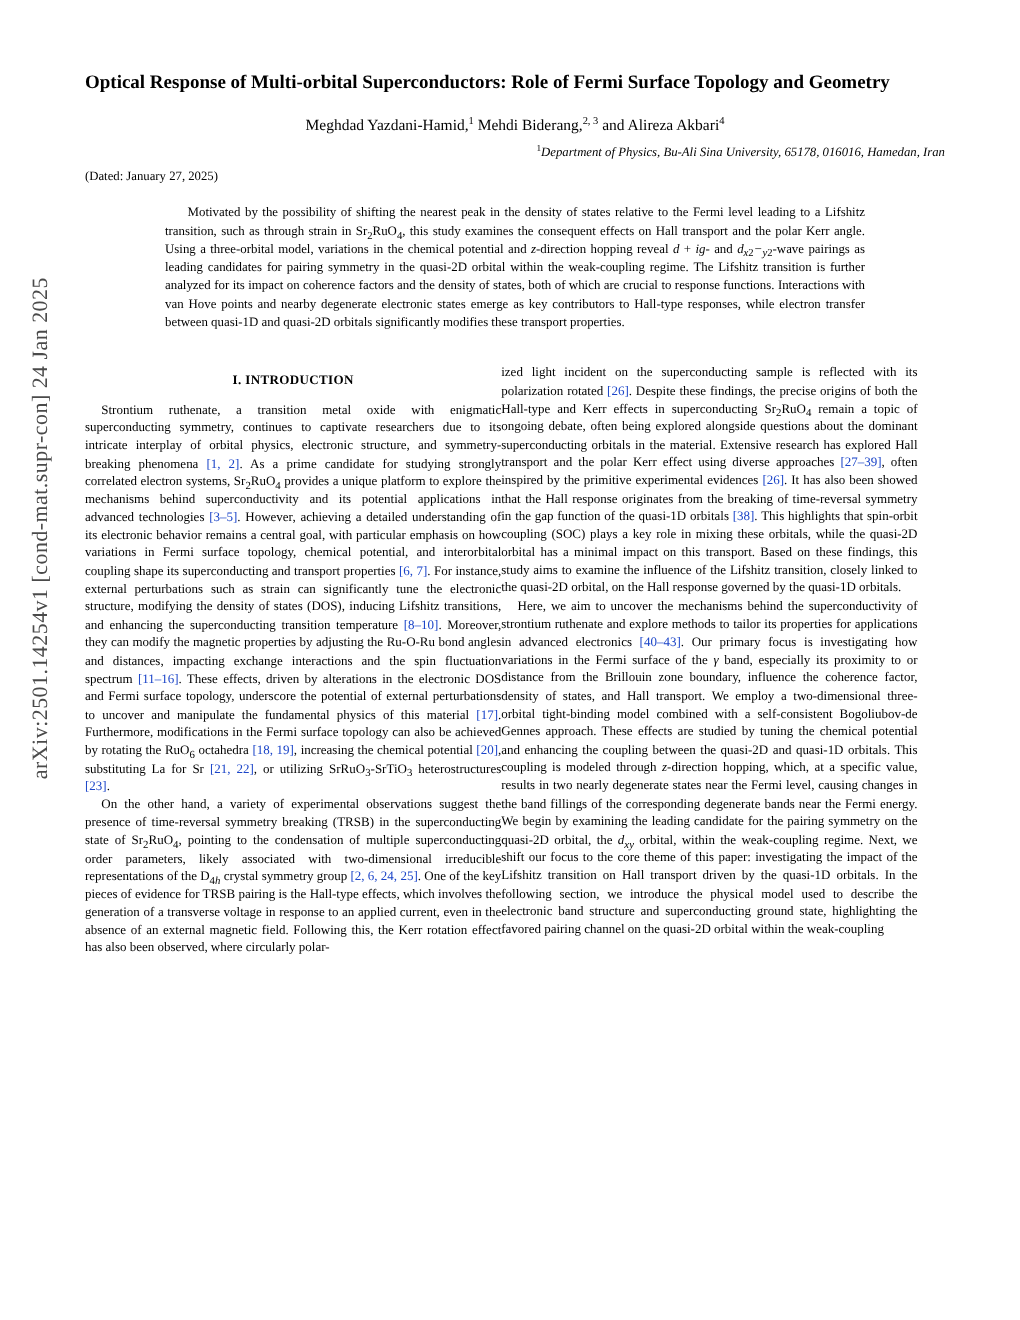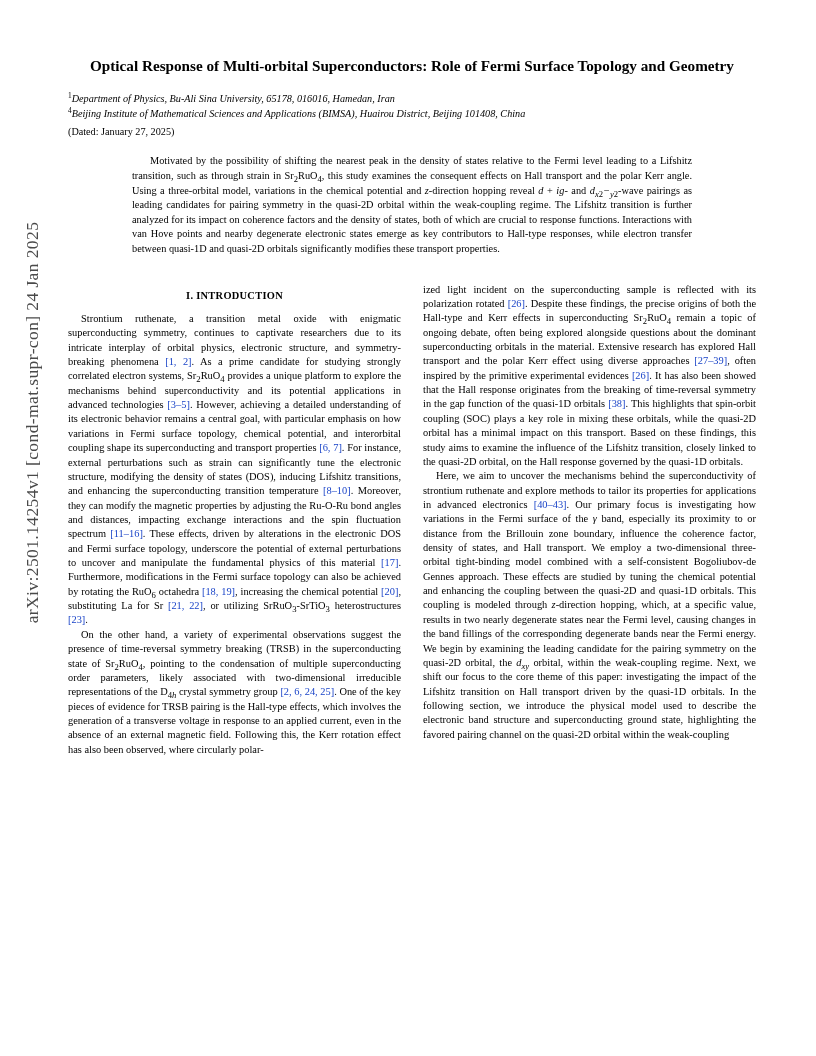--- a/index.html
+++ b/index.html
@@ -36,56 +36,54 @@
   }
   .content {
     position: absolute;
     left: 68px;
     top: 56px;
     width: 688px;
   }
   .title {
     font-size: 15.2px;
     font-weight: bold;
-    text-align: center;
     line-height: 1.3;
     margin: 0 0 16px 0;
   }
   .authors {
     font-size: 12.4px;
     text-align: center;
     margin: 0 0 7px 0;
     line-height: 1.4;
   }
   .authors sup { font-size: 8.4px; }
   .affil {
     font-size: 10.2px;
     font-style: italic;
-    text-align: left;
+    text-align: right;
     line-height: 1.45;
     margin: 0;
   }
   .affil sup { font-size: 7.4px; font-style: normal; }
   .dated {
     font-size: 10.2px;
     text-align: left;
     margin: 5px 0 0 0;
   }
   .abstract {
     margin: 17px auto 0 auto;
     width: 560px;
     font-size: 10.3px;
     line-height: 1.42;
     text-align: justify;
     text-indent: 18px;
   }
   .cols {
     margin-top: 26px;
     display: flex;
-    gap: 22px;
   }
   .col {
     width: 333px;
     font-size: 10.4px;
     line-height: 1.38;
     text-align: justify;
   }
   .sec-head {
     text-align: center;
     font-size: 10.4px;
@@ -107,23 +105,23 @@
 <body>
 
 <div class="page">
 
   <div class="arxiv-stamp">arXiv:2501.14254v1  [cond-mat.supr-con]   24 Jan 2025</div>
 
   <div class="content">
 
     <h1 class="title">Optical Response of Multi-orbital Superconductors: Role of Fermi Surface Topology and Geometry</h1>
 
+    <div class="authors">Meghdad Yazdani-Hamid,<sup>1</sup> Mehdi Biderang,<sup>2, 3</sup> and Alireza Akbari<sup>4</sup></div>
 
     <div class="affil"><sup>1</sup>Department of Physics, Bu-Ali Sina University, 65178, 016016, Hamedan, Iran</div>
-    <div class="affil"><sup>4</sup>Beijing Institute of Mathematical Sciences and Applications (BIMSA), Huairou District, Beijing 101408, China</div>
 
     <div class="dated">(Dated: January 27, 2025)</div>
 
     <div class="abstract">Motivated by the possibility of shifting the nearest peak in the density of states relative to the Fermi level leading to a Lifshitz transition, such as through strain in Sr<sub>2</sub>RuO<sub>4</sub>, this study examines the consequent effects on Hall transport and the polar Kerr angle. Using a three-orbital model, variations in the chemical potential and <i>z</i>-direction hopping reveal <i>d</i> + <i>ig</i>- and <i>d<sub>x</sub></i><sub>2</sub><i>−<sub>y</sub></i><sub>2</sub>-wave pairings as leading candidates for pairing symmetry in the quasi-2D orbital within the weak-coupling regime. The Lifshitz transition is further analyzed for its impact on coherence factors and the density of states, both of which are crucial to response functions. Interactions with van Hove points and nearby degenerate electronic states emerge as key contributors to Hall-type responses, while electron transfer between quasi-1D and quasi-2D orbitals significantly modifies these transport properties.</div>
 
     <div class="cols">
 
       <div class="col">
         <div class="sec-head">I.   INTRODUCTION</div>
         <p class="body">Strontium ruthenate, a transition metal oxide with enigmatic superconducting symmetry, continues to captivate researchers due to its intricate interplay of orbital physics, electronic structure, and symmetry-breaking phenomena <span class="cite">[1, 2]</span>. As a prime candidate for studying strongly correlated electron systems, Sr<sub>2</sub>RuO<sub>4</sub> provides a unique platform to explore the mechanisms behind superconductivity and its potential applications in advanced technologies <span class="cite">[3–5]</span>. However, achieving a detailed understanding of its electronic behavior remains a central goal, with particular emphasis on how variations in Fermi surface topology, chemical potential, and interorbital coupling shape its superconducting and transport properties <span class="cite">[6, 7]</span>. For instance, external perturbations such as strain can significantly tune the electronic structure, modifying the density of states (DOS), inducing Lifshitz transitions, and enhancing the superconducting transition temperature <span class="cite">[8–10]</span>. Moreover, they can modify the magnetic properties by adjusting the Ru-O-Ru bond angles and distances, impacting exchange interactions and the spin fluctuation spectrum <span class="cite">[11–16]</span>. These effects, driven by alterations in the electronic DOS and Fermi surface topology, underscore the potential of external perturbations to uncover and manipulate the fundamental physics of this material <span class="cite">[17]</span>. Furthermore, modifications in the Fermi surface topology can also be achieved by rotating the RuO<sub>6</sub> octahedra <span class="cite">[18, 19]</span>, increasing the chemical potential <span class="cite">[20]</span>, substituting La for Sr <span class="cite">[21, 22]</span>, or utilizing SrRuO<sub>3</sub>-SrTiO<sub>3</sub> heterostructures <span class="cite">[23]</span>.</p>

